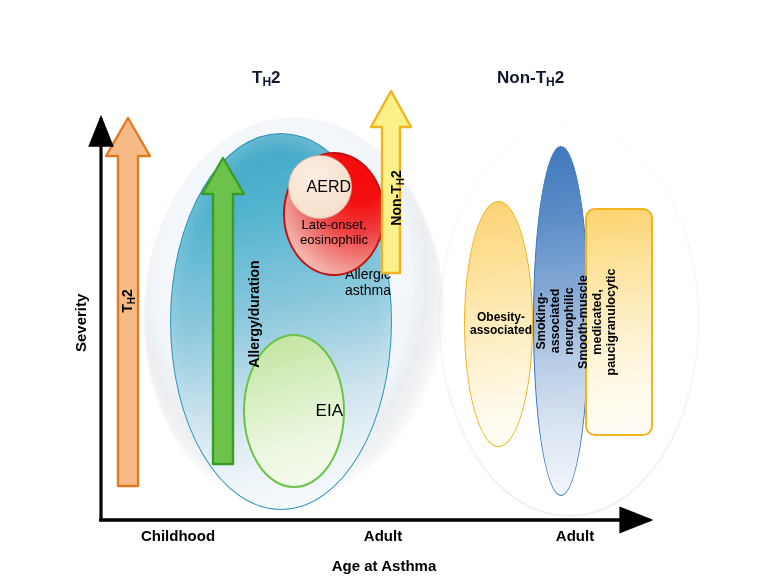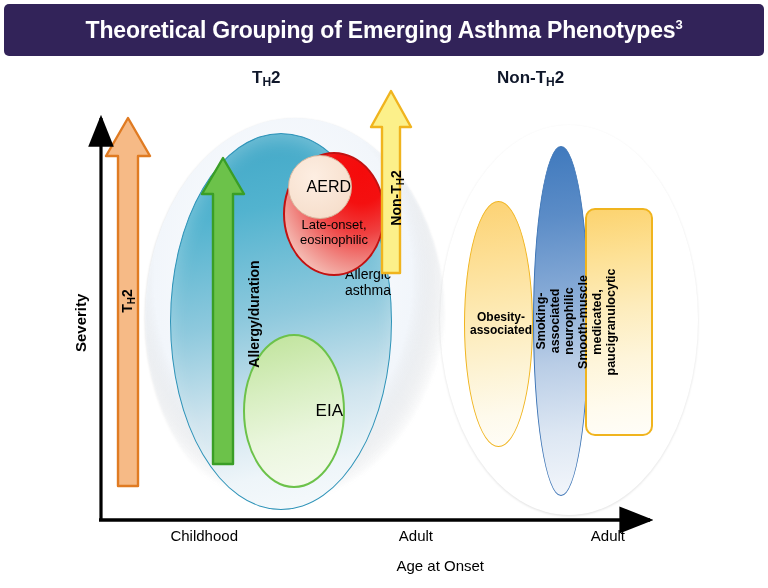--- a/index.html
+++ b/index.html
@@ -22,22 +22,22 @@
   .secthead{
     position:absolute;font-size:17px;font-weight:bold;color:#0f172a;
     white-space:nowrap;
   }
   .secthead sub{font-size:12px;vertical-align:-3px;}
 
   
   svg.axes{position:absolute;left:0;top:0;width:768px;height:588px;pointer-events:none;}
 
   .axlabel{
-    position:absolute;font-size:15px;font-weight:normal;color:#000;
-    white-space:nowrap;text-align:right;
+    position:absolute;font-size:15px;font-weight:bold;color:#000;
+    white-space:nowrap;text-align:center;
   }
   .ylabel{
     position:absolute;font-size:15px;font-weight:bold;color:#000;
     white-space:nowrap;transform:rotate(-90deg);transform-origin:left top;
   }
 
   
   .shape{position:absolute;display:flex;align-items:center;justify-content:flex-end;}
   .shape .lbl{
     position:relative;text-align:center;color:#000;line-height:1.12;
@@ -128,23 +128,20 @@
     font-size:14px;font-weight:bold;color:#000;white-space:nowrap;
   }
   .alblrot{transform:rotate(-90deg);transform-origin:center center;}
   .alblrot sub{font-size:10px;vertical-align:-3px;}
 </style>
 </head>
 <body>
 
 <div id="stage">
 
-  <div class="titlebar">
-    <div class="ttl"><span>Theoretical Grouping of Emerging Asthma Phenotypes</span><sup>3</sup></div>
-  </div>
 
   <div class="secthead" style="left:252px;top:68px;"><span>T</span><sub>H</sub><span>2</span></div>
 
   <div class="secthead" style="left:497px;top:68px;"><span>Non-T</span><sub>H</sub><span>2</span></div>
 
   <div class="shape ell-nonth2"></div>
 
   <div class="shape ell-th2"></div>
 
   <div class="shape ell-allergic">
@@ -219,15 +216,15 @@
 
     <line x1="99" y1="520" x2="650" y2="520" stroke="#000" stroke-width="3.4" marker-end="url(#ah)"></line>
   </svg>
 
   <div class="ylabel" style="left:72px;top:352px;">Severity</div>
 
   <div class="axlabel" style="left:118px;top:527px;width:120px;">Childhood</div>
   <div class="axlabel" style="left:333px;top:527px;width:100px;">Adult</div>
   <div class="axlabel" style="left:525px;top:527px;width:100px;">Adult</div>
 
-  <div class="axlabel" style="left:284px;top:557px;width:200px;">Age at Onset</div>
+  <div class="axlabel" style="left:284px;top:557px;width:200px;">Age at Asthma</div>
 
 </div>
 
 </body></html>

